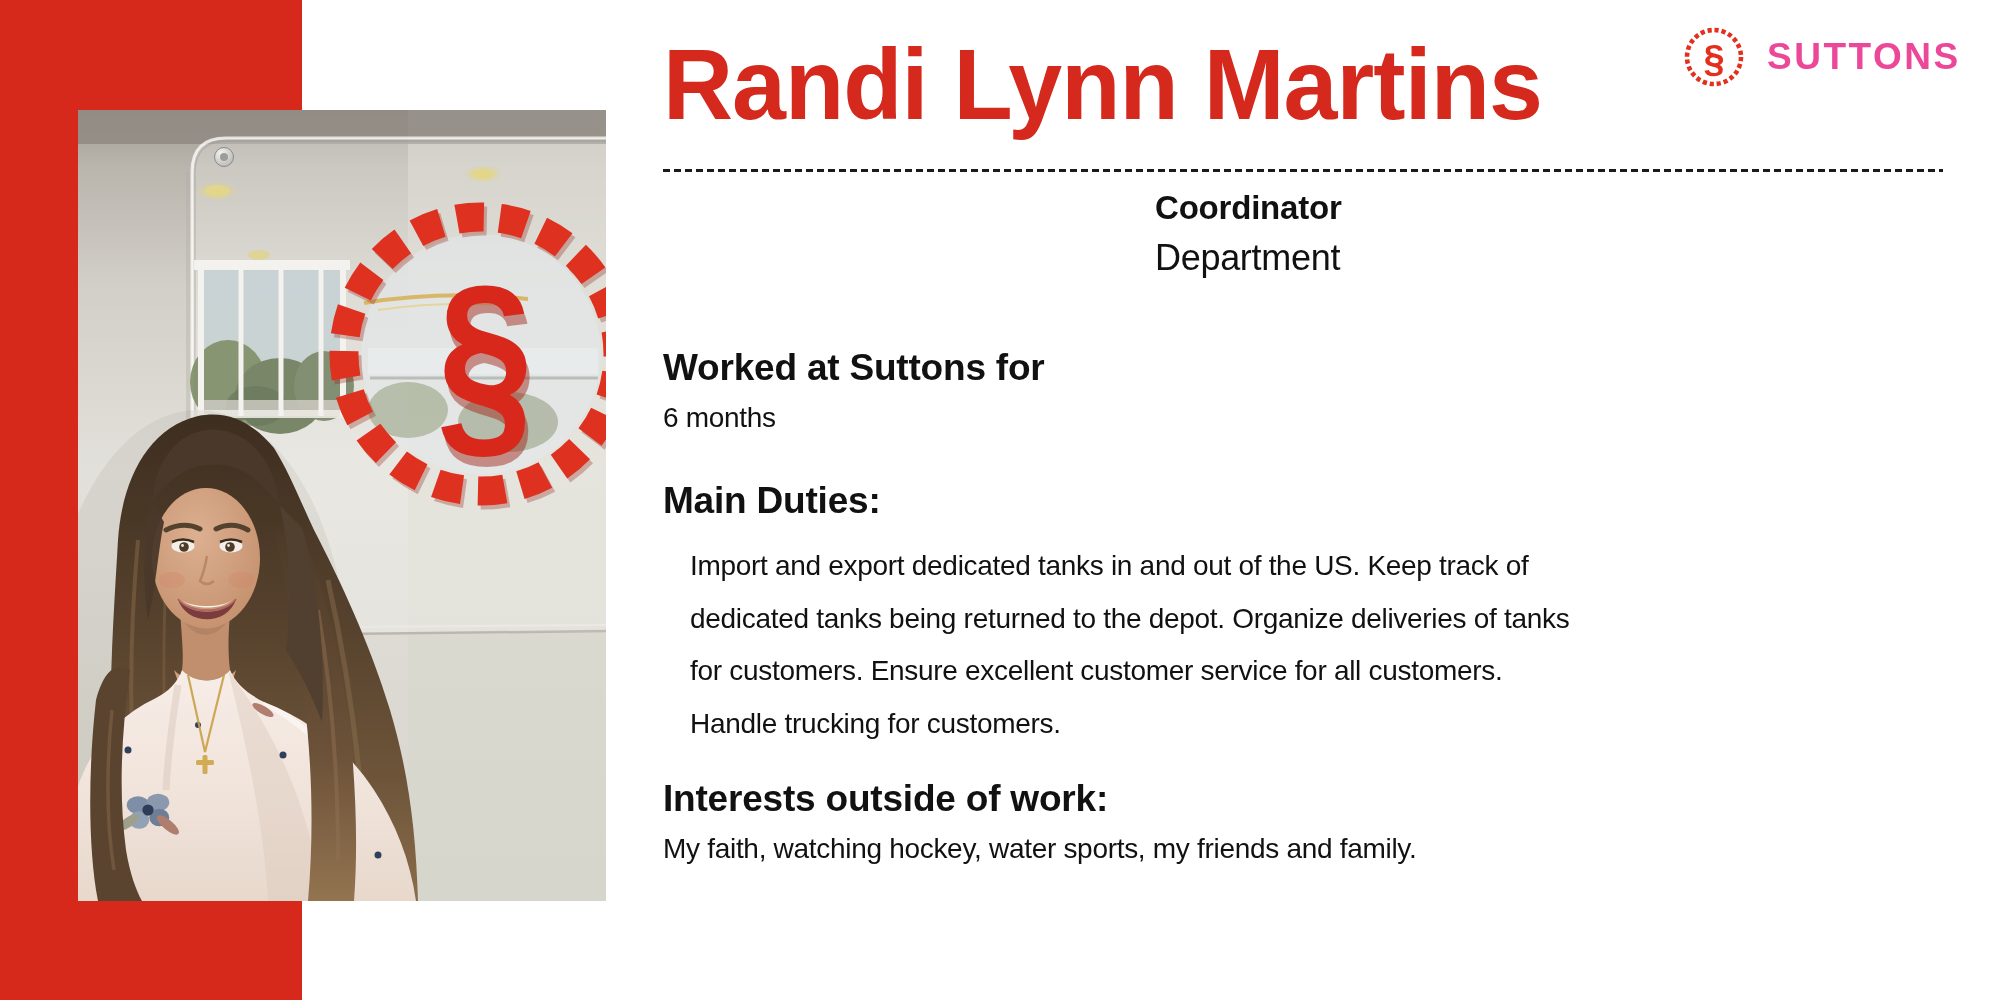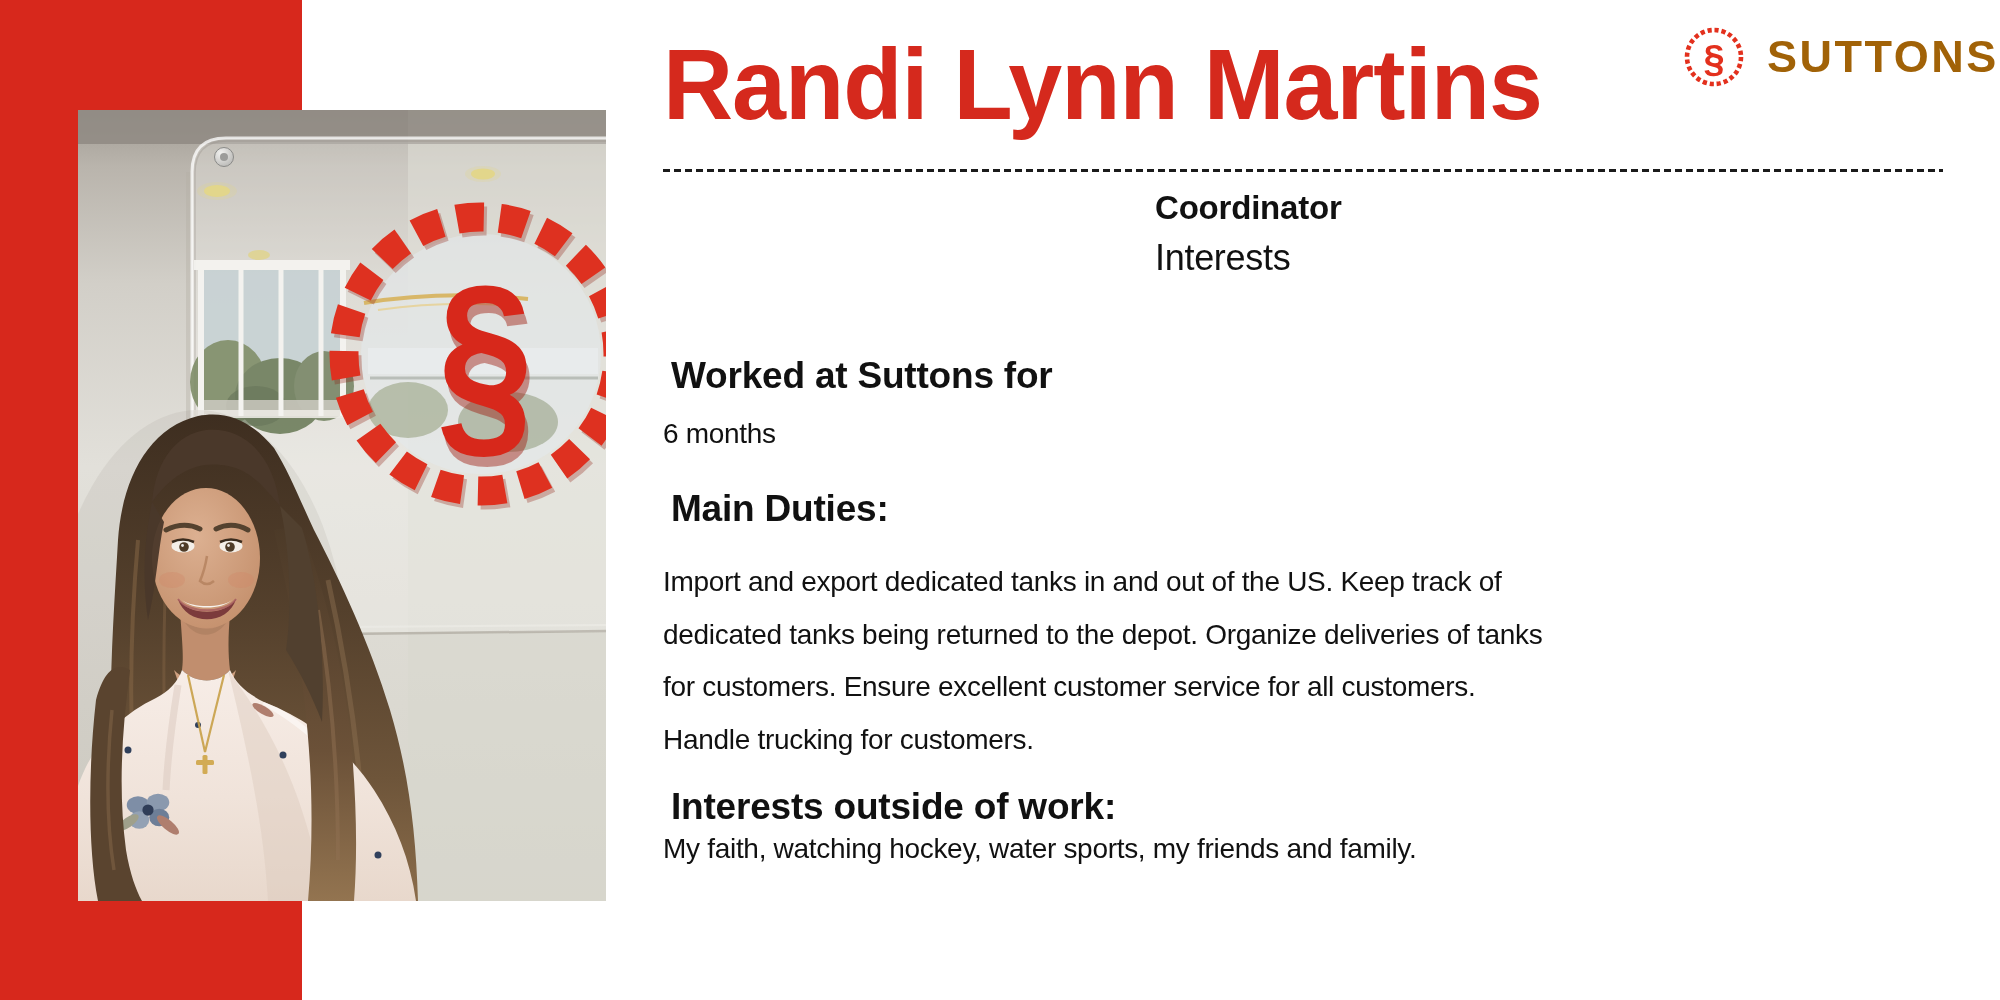--- a/index.html
+++ b/index.html
@@ -21,33 +21,33 @@
     position:absolute;left:663px;top:169px;width:1280px;height:3px;
     background:repeating-linear-gradient(90deg,#1b1b1b 0 7px,transparent 7px 11px);
   }
   .field{position:absolute;top:184px;}
   .field.f0{left:663px;}
   .field.f1{left:1155px;}
   .field .label{font-size:33px;line-height:48px;font-weight:bold;letter-spacing:-0.2px;}
   .field .value{font-size:36px;line-height:52px;letter-spacing:-0.3px;}
 
   .block{position:absolute;left:663px;}
-  .block .heading{font-size:37px;line-height:50px;font-weight:bold;letter-spacing:-0.2px;margin:8px;}
+  .block .heading{font-size:37px;line-height:50px;font-weight:bold;letter-spacing:-0.2px;margin:0;}
   .block .body{font-size:28px;line-height:50px;letter-spacing:-0.3px;white-space:pre;margin:0;}
   .tenure{top:343px;}
   .duties-label{top:476px;}
-  .duties-body{top:556px;}
+  .duties-body{top:540px;margin-left:27px;}
   .duties-body .body{line-height:52.5px;}
   .interests-label{top:774px;}
   .interests-body{top:824px;}
 
   .logo{position:absolute;left:1678px;top:21px;height:72px;display:flex;align-items:center;gap:17px;}
   .logo-mark{width:72px;height:72px;flex:0 0 auto;}
   .logo-text{
-    font-size:45px;font-weight:bold;letter-spacing:2.5px;color:#a16207;
+    font-size:37px;font-weight:bold;letter-spacing:2.5px;color:#ec4899;
     line-height:72px;white-space:nowrap;
   }
 </style>
 </head>
 <body>
 
 <div class="canvas">
 
   <div class="red-bar"></div>
 
@@ -231,21 +231,21 @@
       </g>
     </svg>
   </div>
 
   <h1 class="employee-name">Randi Lynn Martins</h1>
 
   <div class="dashed-rule"></div>
 
   <div class="field f1">
     <div class="label">Coordinator</div>
-    <div class="value">Interests</div>
+    <div class="value">Department</div>
   </div>
 
   <div class="block tenure">
     <p class="heading">Worked at Suttons for</p>
     <p class="body">6 months</p>
   </div>
 
   <div class="block duties-label">
     <p class="heading">Main Duties:</p>
   </div>

